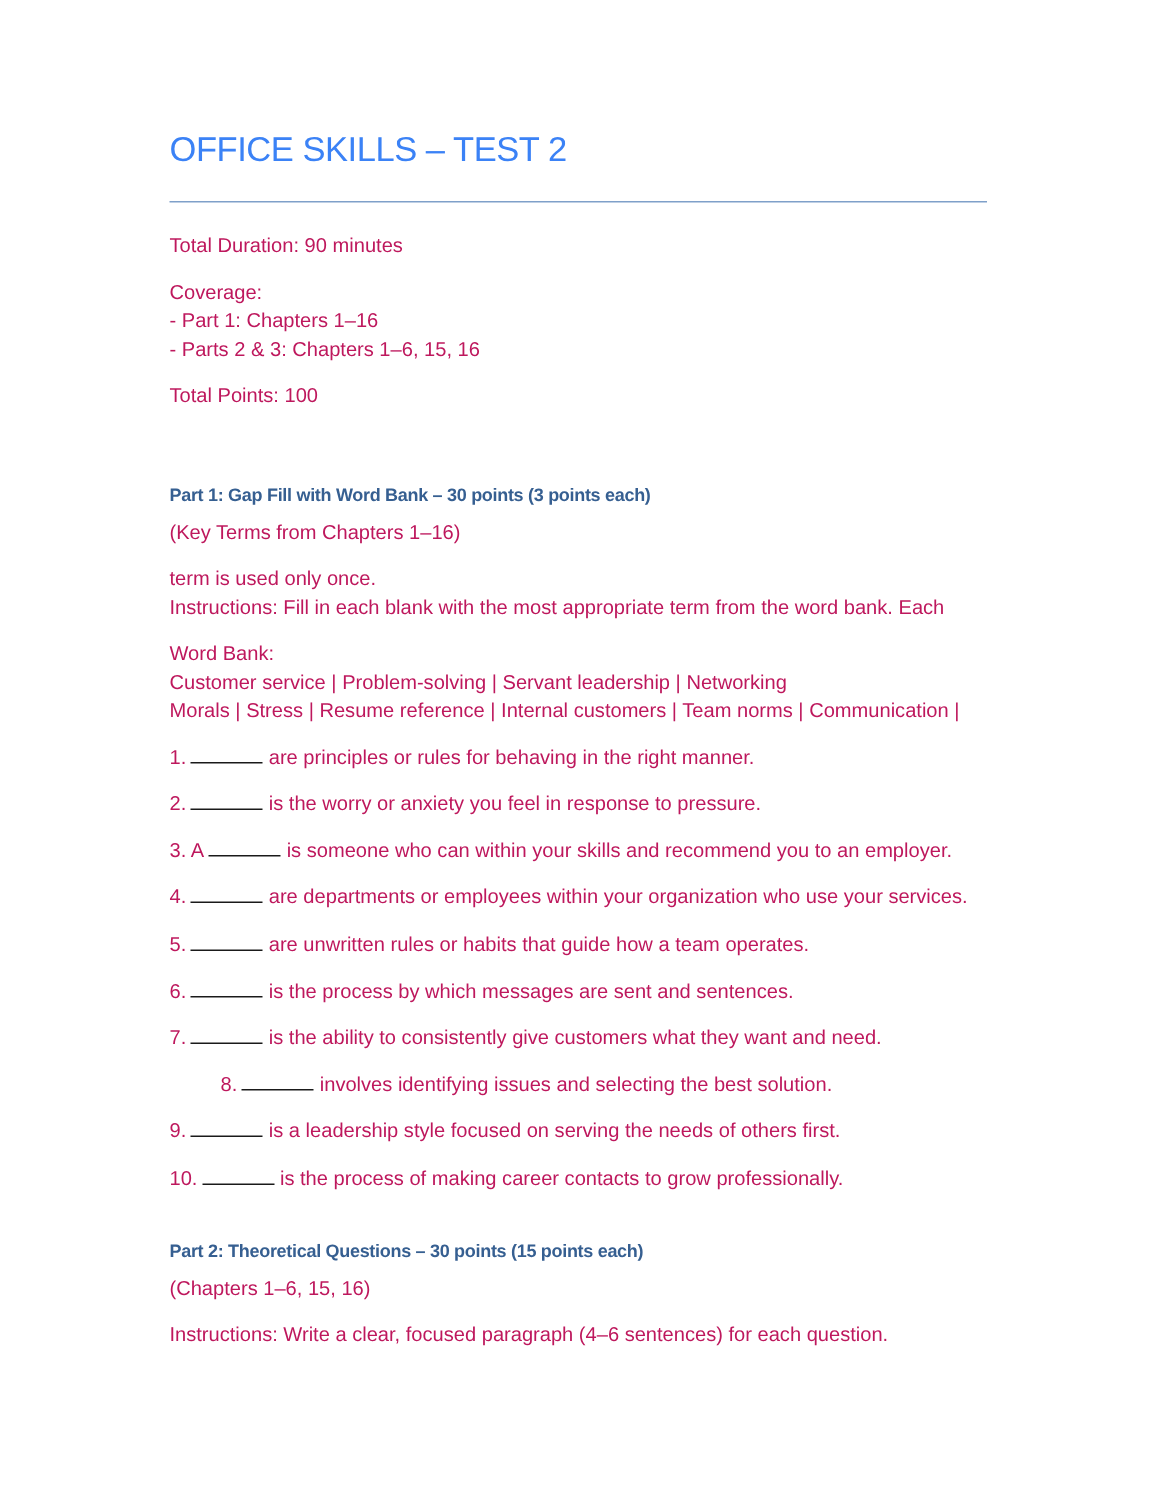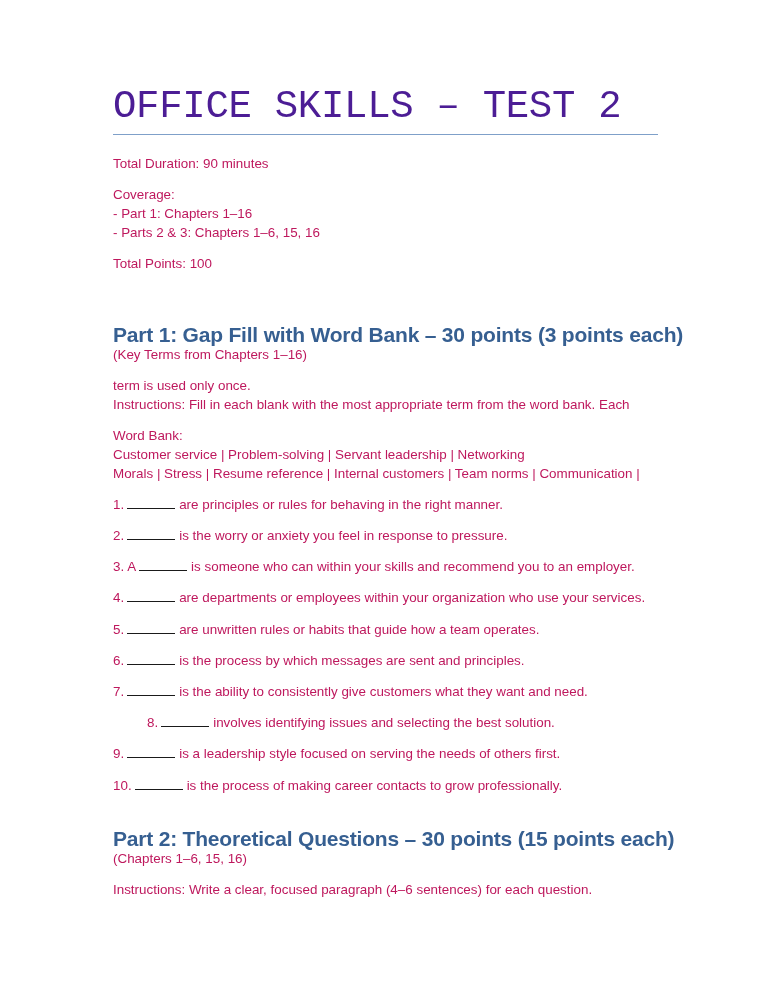--- a/index.html
+++ b/index.html
@@ -16,23 +16,23 @@
     .page {
       position: absolute;
       left: 113px;
       top: 0;
       width: 545px;
     }
     .title {
       position: absolute;
       top: 88px;
       left: 0;
-      font-family: Liberation Mono, monospace;
-      font-size: 39px;
-      color: #4c1d95;
+      font-family: Liberation Sans, sans-serif;
+      font-size: 23px;
+      color: #3b82f6;
       letter-spacing: -0.3px;
       white-space: nowrap;
       line-height: 1;
     }
     .title-rule {
       position: absolute;
       top: 134px;
       left: 0;
       width: 545px;
       height: 0;
@@ -47,21 +47,21 @@
     }
     .block {
       position: absolute;
       left: 0;
     }
     .heading {
       position: absolute;
       left: 0;
       font-family: "Liberation Sans", "DejaVu Sans", sans-serif;
       font-weight: bold;
-      font-size: 21px;
+      font-size: 12px;
       color: #365F91;
       white-space: nowrap;
       letter-spacing: -0.2px;
     }
     .line { display: block; }
     .blank {
       display: inline-block;
       width: 48px;
       border-bottom: 1px solid #1a1a1a;
       height: 12px;
@@ -111,21 +111,21 @@
     <span>3.</span>
     <span>A</span><span class="blank"></span><span>is someone who can within your skills and recommend you to an employer.</span>
   </div>
   <div class="block body-text" style="top:588px;">
     <span>4.</span><span class="blank"></span><span>are departments or employees within your organization who use your services.</span>
   </div>
   <div class="block body-text" style="top:620px;">
     <span>5.</span><span class="blank"></span><span>are unwritten rules or habits that guide how a team operates.</span>
   </div>
   <div class="block body-text" style="top:651px;">
-    <span>6.</span><span class="blank"></span><span>is the process by which messages are sent and principles.</span>
+    <span>6.</span><span class="blank"></span><span>is the process by which messages are sent and sentences.</span>
   </div>
   <div class="block body-text" style="top:682px;">
     <span>7.</span><span class="blank"></span><span>is the ability to consistently give customers what they want and need.</span>
   </div>
   <div class="block body-text" style="top:713px;margin-left:34px;">
     <span>8.</span><span class="blank"></span><span>involves identifying issues and selecting the best solution.</span>
   </div>
   <div class="block body-text" style="top:744px;">
     <span>9.</span><span class="blank"></span><span>is a leadership style focused on serving the needs of others first.</span>
   </div>

